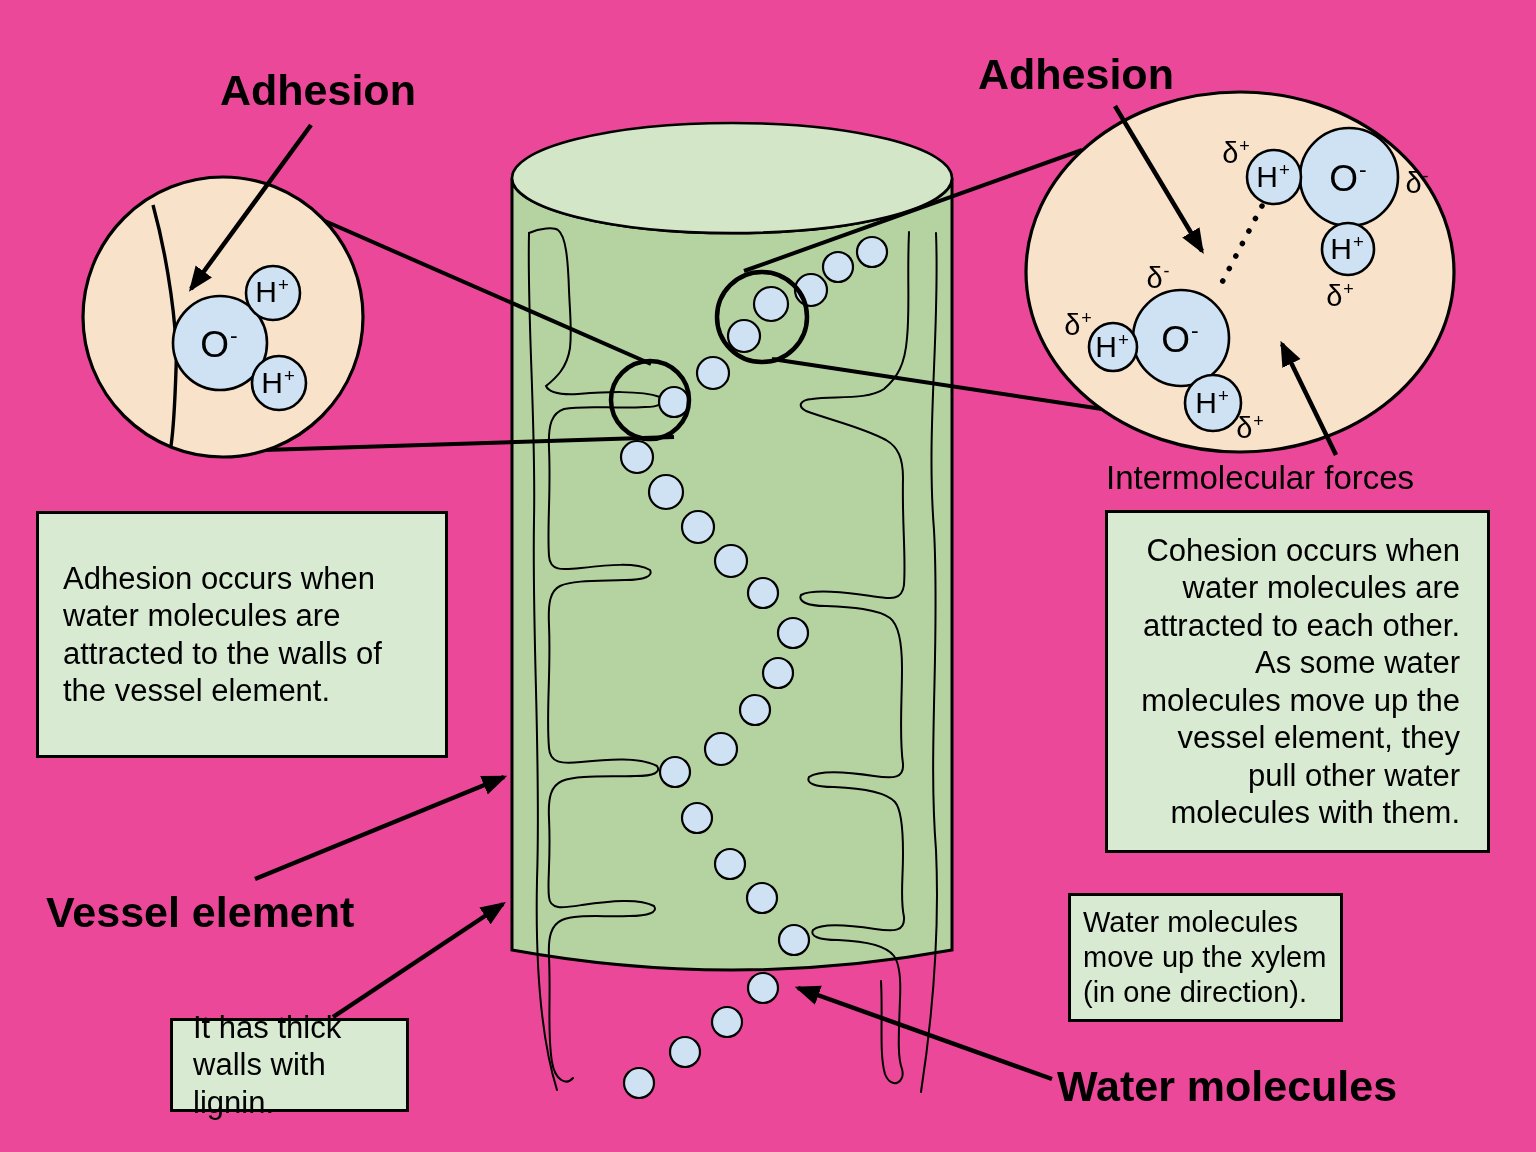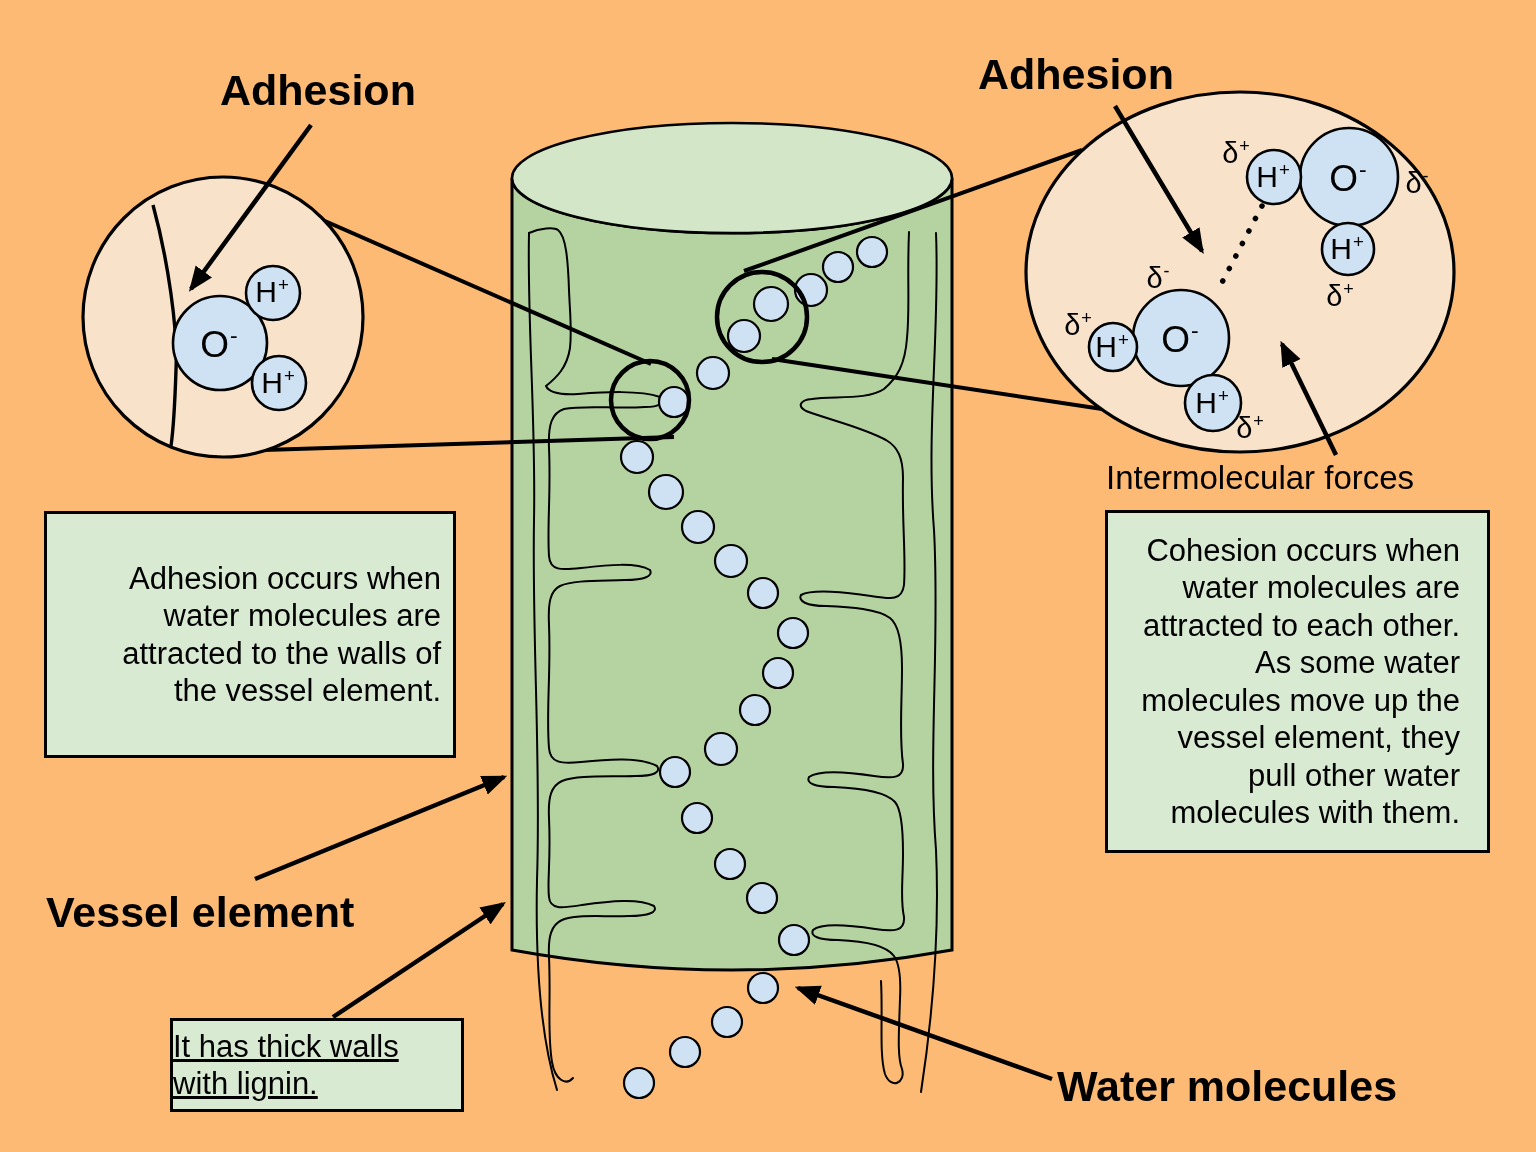--- a/index.html
+++ b/index.html
@@ -1,16 +1,16 @@
 <!DOCTYPE html>
 <html style="--peach: #f9e2ca; --cylinder_body: #b5d3a1; --cylinder_top: #d4e6c8; --molecule_blue: #cfe2f3; --note_bg: #d9ead3; --ink: #000000;"><head>
 <meta charset="utf-8">
 <style>
   html,body{margin:0;padding:0;background:#fff;}
-  #stage{position:relative;width:1536px;height:1152px;background:#fdba74;overflow:hidden;
+  #stage{position:relative;width:1536px;height:1152px;background:#ec4899;overflow:hidden;
          font-family:"Liberation Sans",sans-serif;color:#000;}
   #art{position:absolute;left:0;top:0;}
 
   
   .cyl-body{fill:var(--cylinder_body,#b5d3a1);stroke:#000;stroke-width:3;}
   .cyl-top{fill:var(--cylinder_top,#d4e6c8);stroke:#000;stroke-width:2.6;}
   .squiggle{fill:none;stroke:#000;stroke-width:2;stroke-linecap:round;}
   .wm{fill:var(--molecule_blue,#cfe2f3);stroke:#000;stroke-width:2.2;}
   .atom-circle{fill:var(--molecule_blue,#cfe2f3);stroke:#000;stroke-width:2.6;}
   .inset{fill:var(--peach,#f9e2ca);stroke:#000;stroke-width:3.2;}
@@ -20,27 +20,27 @@
   .wallcurve{fill:none;stroke:#000;stroke-width:3.4;}
   .hbond{stroke:#000;stroke-width:5.5;fill:none;stroke-linecap:round;stroke-dasharray:0.1 14;}
 
   
   .label{position:absolute;font-weight:bold;font-size:43px;line-height:1.05;white-space:nowrap;}
   .sublabel{position:absolute;font-weight:normal;font-size:33px;line-height:1.1;white-space:nowrap;
             text-underline-offset:5px;text-decoration-thickness:2.5px;}
   .note{position:absolute;background:var(--note_bg,#d9ead3);border:3px solid #000;box-sizing:border-box;
         display:flex;align-items:center;font-size:31px;line-height:1.21;}
   .note .txt{display:block;}
-  #note-adhesion{left:44px;top:511px;width:412px;height:247px;padding-left:44px;text-align:right;}
+  #note-adhesion{left:36px;top:511px;width:412px;height:247px;padding-left:24px;}
   #note-adhesion .txt{width:350px;}
   #note-cohesion{left:1105px;top:510px;width:385px;height:343px;padding-left:20px;}
   #note-cohesion .txt{width:332px;text-align:right;}
   #note-xylem{left:1068px;top:893px;width:275px;height:129px;padding-left:12px;font-size:29px;}
   #note-xylem .txt{width:252px;}
-  #note-lignin{left:170px;top:1018px;width:294px;height:94px;text-decoration:underline;}
+  #note-lignin{left:170px;top:1018px;width:239px;height:94px;padding-left:20px;}
   #note-lignin .txt{width:236px;}
 
   .atom{position:absolute;transform:translate(-50%,-54%);white-space:nowrap;line-height:1;}
   .atom.o{font-size:37px;}
   .atom.h{font-size:30px;}
   .atom.delta{font-size:29px;}
   .atom sup{font-size:0.62em;vertical-align:super;margin-left:1px;}
 </style>
 </head>
 <body>
@@ -153,20 +153,23 @@
   <div class="label" style="left:46px;top:890px">Vessel element</div>
   <div class="label" style="left:1057px;top:1064px">Water molecules</div>
   <div class="sublabel" style="left:1106px;top:460px">Intermolecular forces</div>
 
   <div class="note" id="note-adhesion">
     <span class="txt">Adhesion occurs when water molecules are attracted to the walls of the vessel element.</span>
   </div>
   <div class="note" id="note-cohesion">
     <span class="txt">Cohesion occurs when water molecules are attracted to each other. As some water molecules move up the vessel element, they pull other water molecules with them.</span>
   </div>
+  <div class="note" id="note-xylem">
+    <span class="txt">Water molecules move up the xylem (in one direction).</span>
+  </div>
   <div class="note" id="note-lignin">
     <span class="txt">It has thick walls with lignin.</span>
   </div>
 
   <div class="atom o" style="left:219px;top:345px"><span>O</span><sup>-</sup></div>
   <div class="atom h" style="left:272px;top:293px"><span>H</span><sup>+</sup></div>
   <div class="atom h" style="left:278px;top:384px"><span>H</span><sup>+</sup></div>
 
   <div class="atom h" style="left:1273px;top:178px"><span>H</span><sup>+</sup></div>
   <div class="atom o" style="left:1348px;top:179px"><span>O</span><sup>-</sup></div>

